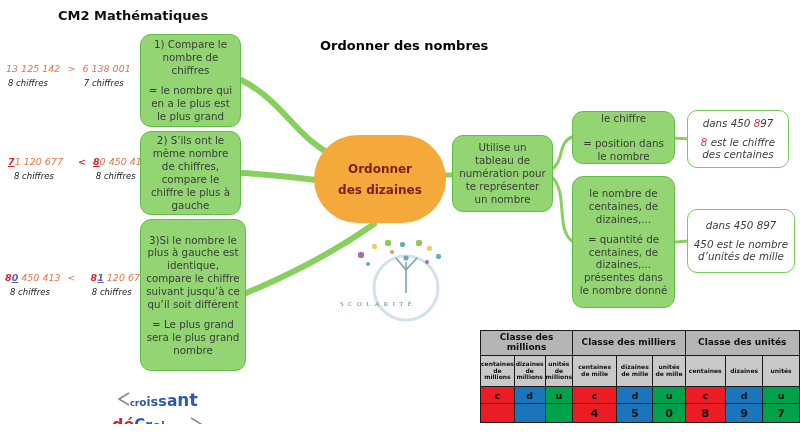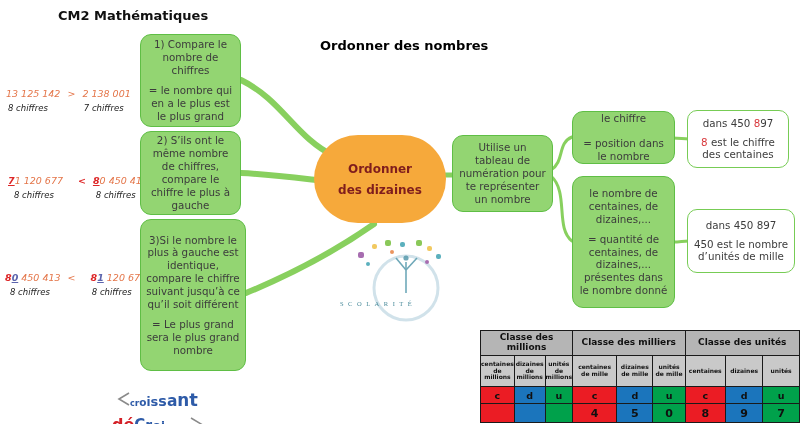--- a/index.html
+++ b/index.html
@@ -8,21 +8,21 @@
   .abs{position:absolute;}
   .title{font-size:13px;font-weight:bold;color:#111;}
   .heading{font-size:13px;font-weight:bold;color:#000000;}
   svg.connectors{position:absolute;left:0;top:0;z-index:0;}
   .gbox{position:absolute;background:#93d572;border:1.6px solid #5fbe45;border-radius:11px;
         display:flex;flex-direction:column;justify-content:center;align-items:center;gap:7px;
         padding:6px 5px;box-sizing:border-box;text-align:center;z-index:2;}
   .gbox .p{font-size:10.3px;line-height:1.25;color:#3c3c3c;}
   .wbox{position:absolute;background:#fff;border:1.6px solid #77cc55;border-radius:10px;
         display:flex;flex-direction:column;justify-content:center;align-items:center;gap:6px;
-        padding:5px 4px;box-sizing:border-box;text-align:center;z-index:2;}
+        padding:5px 4px;box-sizing:border-box;text-align:center;z-index:2;font-style:italic;}
   .wbox .p{font-size:10.3px;line-height:1.2;color:#3c3c3c;}
   .ellipse{position:absolute;left:314px;top:135px;width:132px;height:88px;background:#f6a93b;
            border-radius:46px;display:flex;flex-direction:column;justify-content:center;align-items:center;
            gap:7px;z-index:3;}
   .ellipse .p{font-size:12px;font-weight:bold;color:#7f1d1d;}
   .example{position:absolute;font-style:italic;z-index:2;}
   .nums{display:flex;gap:7px;font-size:9.5px;white-space:pre;}
   .labels{display:flex;font-size:8.5px;color:#222;margin-top:4px;}
   .c-orange{color:#e4764a;}
   .c-red{color:#dd2627;font-weight:bold;}
@@ -64,31 +64,31 @@
     <path d="M 442 175 L 458 175" stroke="#88d05e" stroke-width="5" fill="none" stroke-linecap="round"></path>
     <path d="M 551 170 C 565 161 557 143 572 137" stroke="#88d05e" stroke-width="3" fill="none" stroke-linecap="round"></path>
     <path d="M 551 176 C 569 192 555 228 572 241" stroke="#88d05e" stroke-width="3" fill="none" stroke-linecap="round"></path>
     <path d="M 673 138 C 680 138 683 139 689 139" stroke="#88d05e" stroke-width="3" fill="none" stroke-linecap="round"></path>
     <path d="M 673 242 C 680 242 683 241 689 241" stroke="#88d05e" stroke-width="3" fill="none" stroke-linecap="round"></path>
   </svg>
 
   <div class="abs title" style="left:58px;top:8px;">CM2 Mathématiques</div>
   <div class="abs heading" style="left:320px;top:38px;">Ordonner des nombres</div>
 
-  <div class="example" style="left:6px;top:88px;text-align:center;">
+  <div class="example" style="left:6px;top:63px;text-align:center;">
     <div class="nums">
-      <span class="c-orange">13 125 142</span><span class="c-orange">&gt;</span><span class="c-orange">2 138 001</span>
+      <span class="c-orange">13 125 142</span><span class="c-orange">&gt;</span><span class="c-orange">6 138 001</span>
     </div>
     <div class="labels" style="gap:36px;padding-left:2px;">
       <span>8 chiffres</span>
         <span>7 chiffres</span>
     </div>
   </div>
 
-  <div class="example" style="left:8px;top:156px;margin-top:19px;">
+  <div class="example" style="left:8px;top:156px;">
     <div class="nums">
       <span><span class="c-red-u">7</span><span class="c-orange">1 120 677</span></span><span class="c-red" style="margin-left:8px;">&lt;</span><span><span class="c-red-u">8</span><span class="c-orange">0 450 413</span></span>
     </div>
     <div class="labels" style="gap:42px;padding-left:6px;">
       <span>8 chiffres</span>
         <span>8 chiffres</span>
     </div>
   </div>
 
   <div class="example" style="left:5px;top:272px;">

